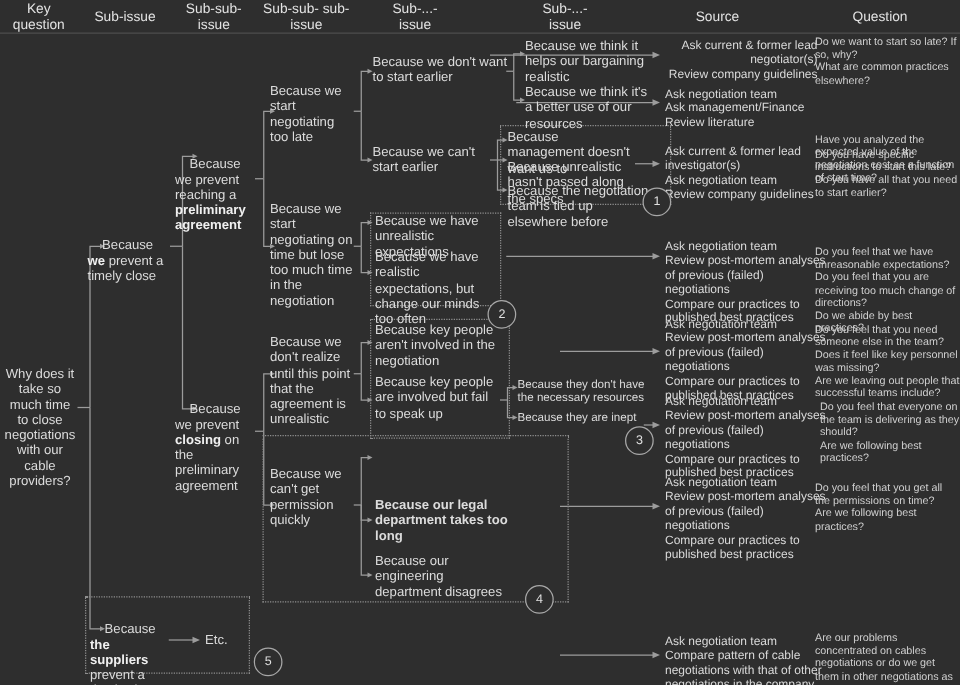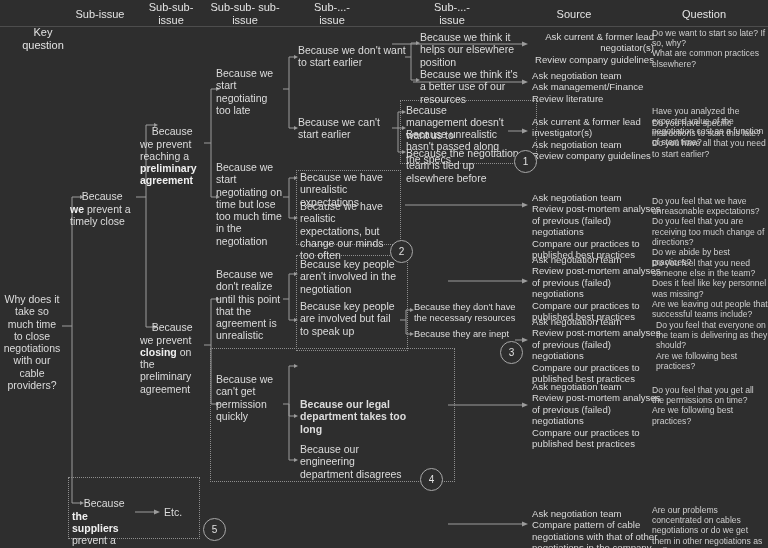--- a/index.html
+++ b/index.html
@@ -67,21 +67,21 @@
   svg.lines path, svg.lines line{
     stroke:#9c9c9c;stroke-width:1;fill:none;
   }
 </style>
 </head>
 <body>
 
 <div id="root">
 
   <div class="hdr">
-    <div class="hdr-cell" style="left:12px;width:62px;margin-top:25px;">Key
+    <div class="hdr-cell" style="left:0px;width:62px;">Key
 question</div>
     <div class="hdr-cell" style="left:62px;width:76px;top:8px;">Sub-issue</div>
     <div class="hdr-cell" style="left:140px;width:62px;">Sub-sub-
 issue</div>
     <div class="hdr-cell" style="left:204px;width:82px;">Sub-sub-
 sub-issue</div>
     <div class="hdr-cell" style="left:300px;width:64px;">Sub-...-
 issue</div>
     <div class="hdr-cell" style="left:420px;width:64px;">Sub-...-
 issue</div>
@@ -232,21 +232,21 @@
 
   <div class="node" style="left:300px;top:258px;width:104px;">Because key people aren't involved in the negotiation</div>
 
   <div class="node" style="left:300px;top:300px;width:100px;">Because key people are involved but fail to speak up</div>
 
 
   <div class="node" style="left:300px;top:398px;width:110px;font-weight:bold;">Because our legal department takes too long</div>
 
   <div class="node" style="left:300px;top:443px;width:108px;">Because our engineering department disagrees</div>
 
-  <div class="node" style="left:420px;top:31px;width:100px;">Because we think it helps our elsewhere position</div>
+  <div class="node" style="left:420px;top:31px;width:100px;">Because we think it helps our bargaining realistic</div>
 
   <div class="node" style="left:420px;top:68px;width:100px;">Because we think it's a better use of our resources</div>
 
   <div class="node" style="left:406px;top:104px;width:104px;">Because management doesn't want us to</div>
 
   <div class="node" style="left:406px;top:128px;width:110px;">Because unrealistic hasn't passed along the specs</div>
 
   <div class="node" style="left:406px;top:147px;width:118px;">Because the negotiation team is tied up elsewhere before</div>
 
   <div class="node small" style="left:414px;top:302px;width:104px;">Because they don't have the necessary resources</div>

